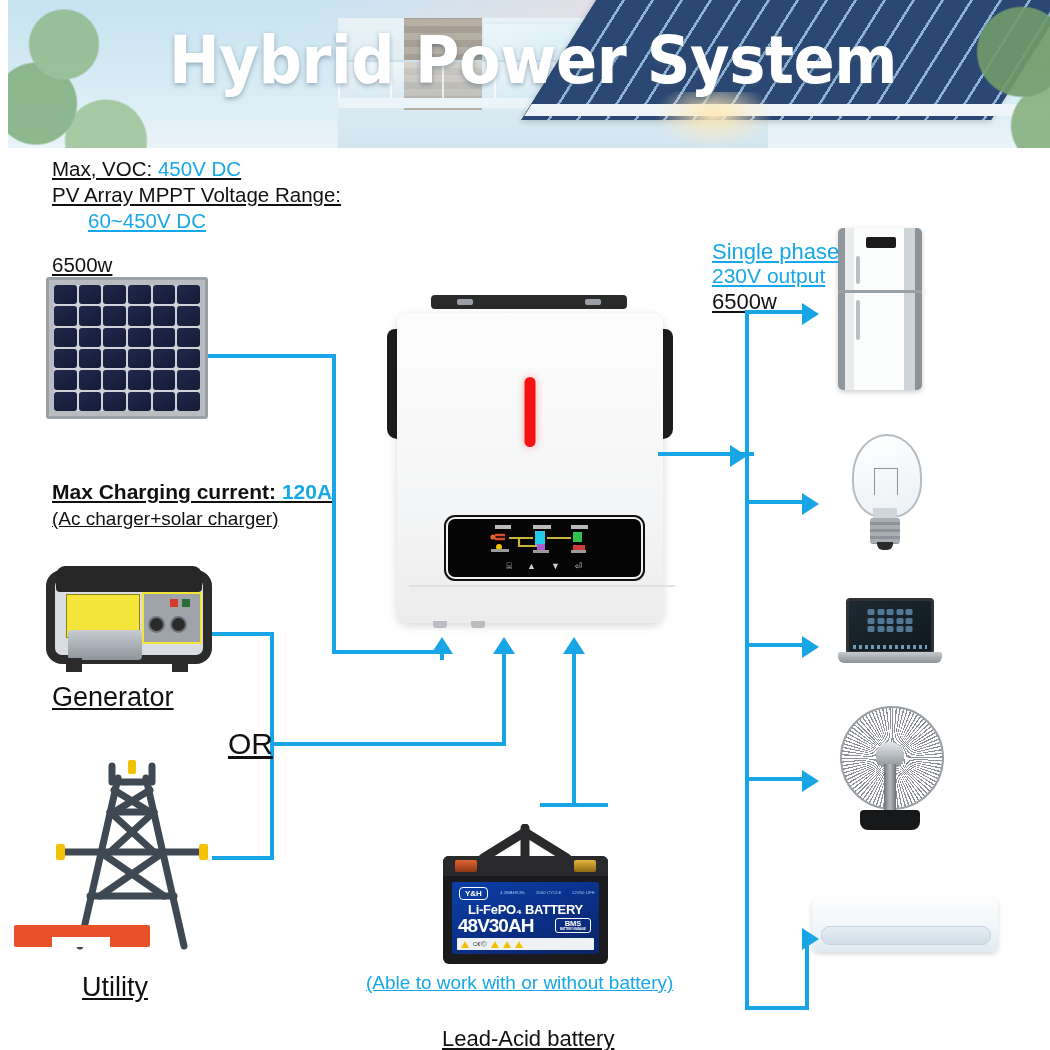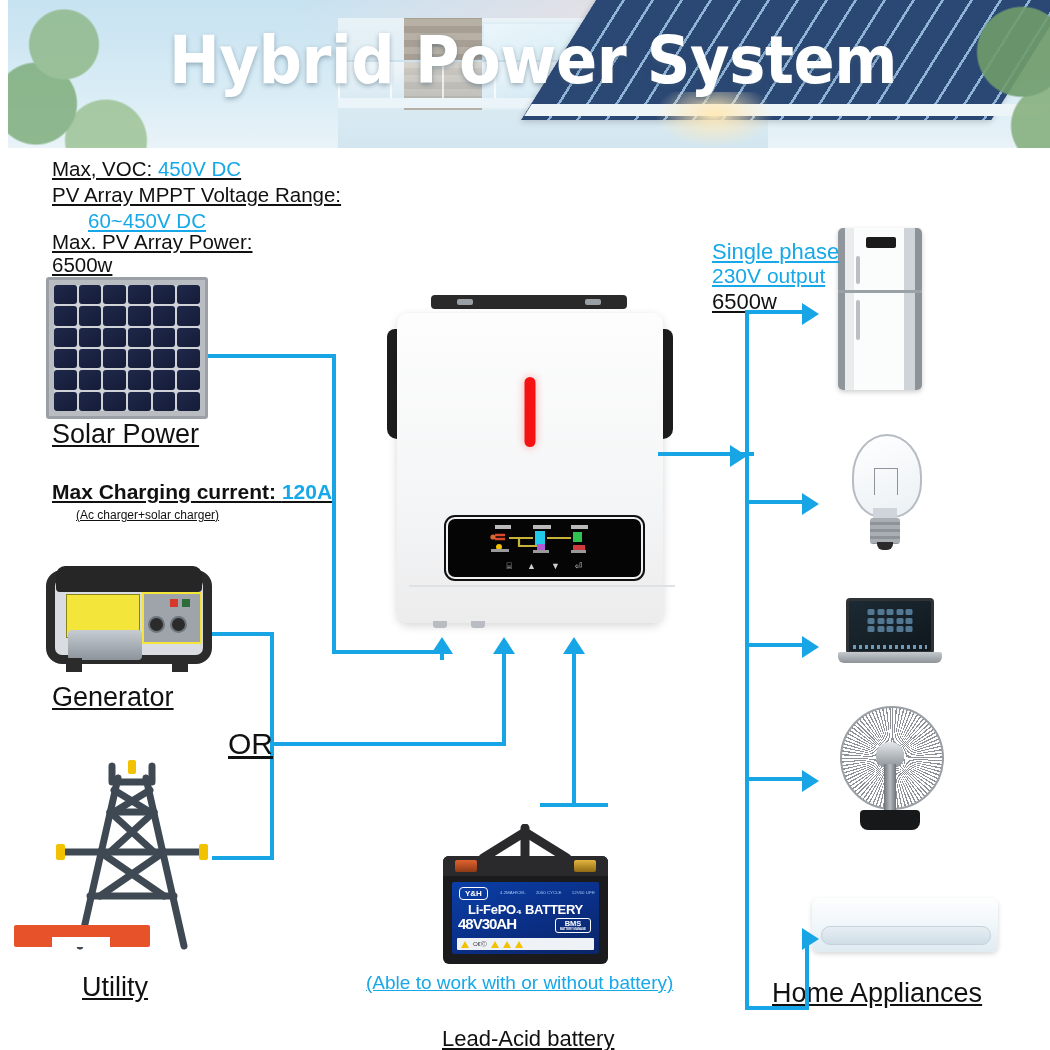--- a/index.html
+++ b/index.html
@@ -43,21 +43,21 @@
   .banner-title{position:absolute;left:0;top:22px;width:1050px;text-align:center;
         font-size:66px;font-weight:bold;color:#fff;letter-spacing:-.5px;
         transform:scaleX(.92);text-shadow:0 2px 5px rgba(60,90,110,.45);
         font-family:"DejaVu Sans",sans-serif;white-space:nowrap;}
 
   
   .txt{position:absolute;white-space:pre;line-height:1.18;text-decoration:underline;}
   .spec{font-size:20.5px;}
   .cyan{color:#16a8e8;}
   .cap{font-size:27px;}
-  .small{font-size:12px;margin-left:24px;}
+  .small{font-size:19px;}
 
   
   .wire{position:absolute;background:#18a5e6;}
   .h{height:4px;} .v{width:4px;}
   .arrow{position:absolute;width:0;height:0;}
   .ar-right{border-left:17px solid #18a5e6;border-top:11px solid transparent;border-bottom:11px solid transparent;}
   .ar-up{border-bottom:17px solid #18a5e6;border-left:11px solid transparent;border-right:11px solid transparent;}
 
   
   .panel{position:absolute;left:46px;top:277px;width:162px;height:142px;
@@ -104,21 +104,21 @@
   .bat .case{position:absolute;left:0;top:32px;width:165px;height:108px;background:#1b1b1d;border-radius:6px;
              box-shadow:inset 0 2px 0 #3a3a3d;}
   .bat .top{position:absolute;left:0;top:32px;width:165px;height:20px;background:#2a2a2d;border-radius:6px 6px 0 0;}
   .bat .termL{position:absolute;left:12px;top:36px;width:22px;height:12px;background:linear-gradient(180deg,#e0622f,#8d3a16);border-radius:2px;}
   .bat .termR{position:absolute;right:12px;top:36px;width:22px;height:12px;background:linear-gradient(180deg,#e3b640,#8e6a12);border-radius:2px;}
   .bat .label{position:absolute;left:9px;top:58px;width:147px;height:72px;
               background:linear-gradient(160deg,#0b3fa8,#0a2f86 55%,#0b2566);border-radius:2px;overflow:hidden;}
   .bat .yh{position:absolute;left:7px;top:5px;padding:1px 5px;border:1.5px solid #fff;border-radius:4px;color:#fff;font-size:8px;font-weight:bold;}
   .bat .feat{position:absolute;left:48px;top:8px;width:95px;display:flex;justify-content:space-between;color:#9fc6f5;font-size:4.4px;}
   .bat .chem{position:absolute;left:0;top:20px;width:147px;text-align:center;color:#fff;font-size:13px;font-weight:bold;letter-spacing:-.3px;}
-  .bat .cap2{position:absolute;left:6px;top:33px;color:#fff;font-size:15px;font-weight:bold;letter-spacing:-1px;}
+  .bat .cap2{position:absolute;left:6px;top:33px;color:#fff;font-size:19px;font-weight:bold;letter-spacing:-1px;}
   .bat .bms{position:absolute;right:8px;top:36px;padding:1px 4px;border:1.4px solid #fff;border-radius:3px;color:#fff;font-size:7.5px;font-weight:bold;text-align:center;line-height:1.1;}
   .bat .bms i{display:block;font-size:2.8px;font-style:normal;}
   .bat .strip{position:absolute;left:5px;bottom:4px;width:137px;height:12px;background:#eef2f6;border-radius:1px;display:flex;align-items:center;gap:4px;padding:0 4px;box-sizing:border-box;}
   .bat .warn{width:0;height:0;border-left:4px solid transparent;border-right:4px solid transparent;border-bottom:7px solid #f2c200;}
   .bat .ce{font-size:6px;color:#333;}
 
   
   .fridge{position:absolute;left:838px;top:228px;width:84px;height:162px;
       background:linear-gradient(90deg,#8f969c 0 7px,#e9ebed 7px 16px,#fbfcfc 16px 66px,#cfd4d8 66px 77px,#8b9298 77px 84px);
       border-radius:5px;box-shadow:0 2px 5px rgba(0,0,0,.2);}
@@ -176,21 +176,20 @@
     <div class="roofedge"></div>
     <div class="glow"></div>
     <div class="treeL"></div>
     <div class="treeR"></div>
     <div class="banner-title">Hybrid Power System</div>
   </div>
 
   <div class="txt spec" style="left:52px;top:157px;"><span>Max, VOC: </span><span class="cyan">450V DC</span></div>
   <div class="txt spec" style="left:52px;top:183px;">PV Array MPPT Voltage Range:</div>
   <div class="txt spec cyan" style="left:52px;top:209px;margin-left:36px;">60~450V DC</div>
-  <div class="txt spec" style="left:52px;top:230px;">Max. PV Array Power:</div>
   <div class="txt spec" style="left:52px;top:253px;">6500w</div>
 
   <div class="panel">
     <div class="cells">
       <div class="cell"></div>
         <div class="cell"></div>
         <div class="cell"></div>
         <div class="cell"></div>
         <div class="cell"></div>
         <div class="cell"></div>
@@ -219,21 +218,20 @@
         <div class="cell"></div>
         <div class="cell"></div>
       <div class="cell"></div>
         <div class="cell"></div>
         <div class="cell"></div>
         <div class="cell"></div>
         <div class="cell"></div>
         <div class="cell"></div>
     </div>
   </div>
-  <div class="txt cap" style="left:52px;top:419px;">Solar Power</div>
 
   <div class="txt" style="left:52px;top:480px;font-size:21px;font-weight:bold;"><span>Max Charging current: </span><span class="cyan">120A</span></div>
   <div class="txt small" style="left:52px;top:508px;">(Ac charger+solar charger)</div>
 
   <div class="gen">
     <div class="frame"></div>
     <div class="tank"></div>
     <div class="yel"></div>
     <div class="ctrl">
       <div class="sock" style="left:4px;top:22px;"></div>
@@ -380,21 +378,20 @@
   </div>
   <div class="fan">
     <div class="cage"></div>
       <div class="hub"></div>
       <div class="neck"></div>
       <div class="base"></div>
   </div>
   <div class="ac">
       <div class="vent"></div>
     </div>
-  <div class="txt cap" style="left:772px;top:978px;">Home Appliances</div>
 
   <div class="txt cyan" style="left:712px;top:239px;font-size:22px;">Single phase</div>
   <div class="txt cyan" style="left:712px;top:264px;font-size:21px;">230V output</div>
   <div class="txt" style="left:712px;top:289px;font-size:22px;">6500w</div>
 
   <div class="wire h" style="left:208px;top:354px;width:128px;"></div>
   <div class="wire v" style="left:332px;top:354px;height:300px;"></div>
   <div class="wire h" style="left:332px;top:650px;width:112px;"></div>
   <div class="wire v" style="left:440px;top:648px;height:12px;"></div>
   <div class="arrow ar-up" style="left:431px;top:637px;"></div>

